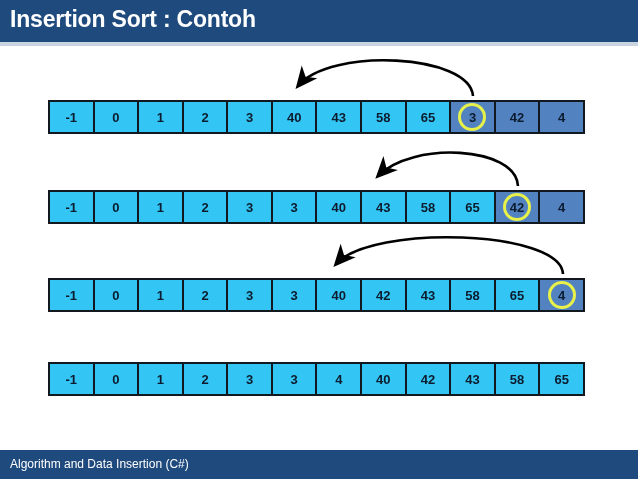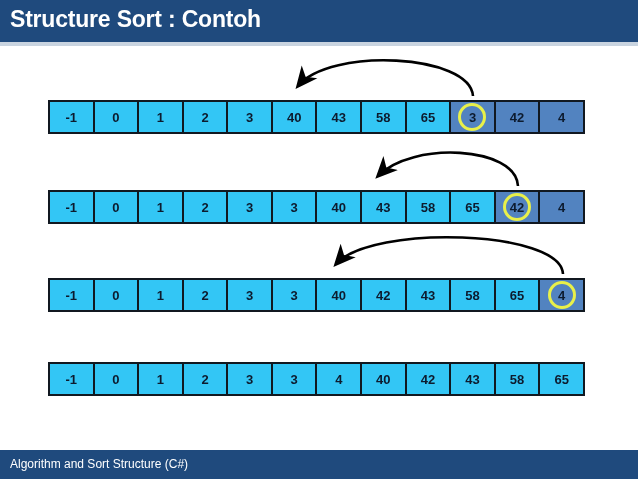--- a/index.html
+++ b/index.html
@@ -122,21 +122,21 @@
     font-size: 12px;
     color: #ffffff;
     white-space: nowrap;
   }
 </style>
 </head>
 <body>
 
 <div id="slide-header"></div>
 <div id="slide-header-underline"></div>
-<div id="slide-title">Structure Sort : Contoh</div>
+<div id="slide-title">Insertion Sort : Contoh</div>
 
 <div id="array-canvas">
 
   <svg id="arrow-layer" viewBox="0 0 638 400" width="638" height="400">
     <defs>
       <marker id="ah" markerWidth="9" markerHeight="9" refX="7" refY="4.5" orient="auto" markerUnits="strokeWidth">
         <path d="M0,0.6 L8.5,4.5 L0,8.4 L2.4,4.5 Z" fill="#000000"></path>
       </marker>
     </defs>
 
@@ -302,14 +302,14 @@
         <span class="val">58</span>
       </div>
     <div class="cell">
         <span class="val">65</span>
       </div>
   </div>
 
 </div>
 
 <div id="slide-footer">
-  <div id="footer-left">Algorithm and Sort Structure (C#)</div>
+  <div id="footer-left">Algorithm and Data Insertion (C#)</div>
 </div>
 
 </body></html>

